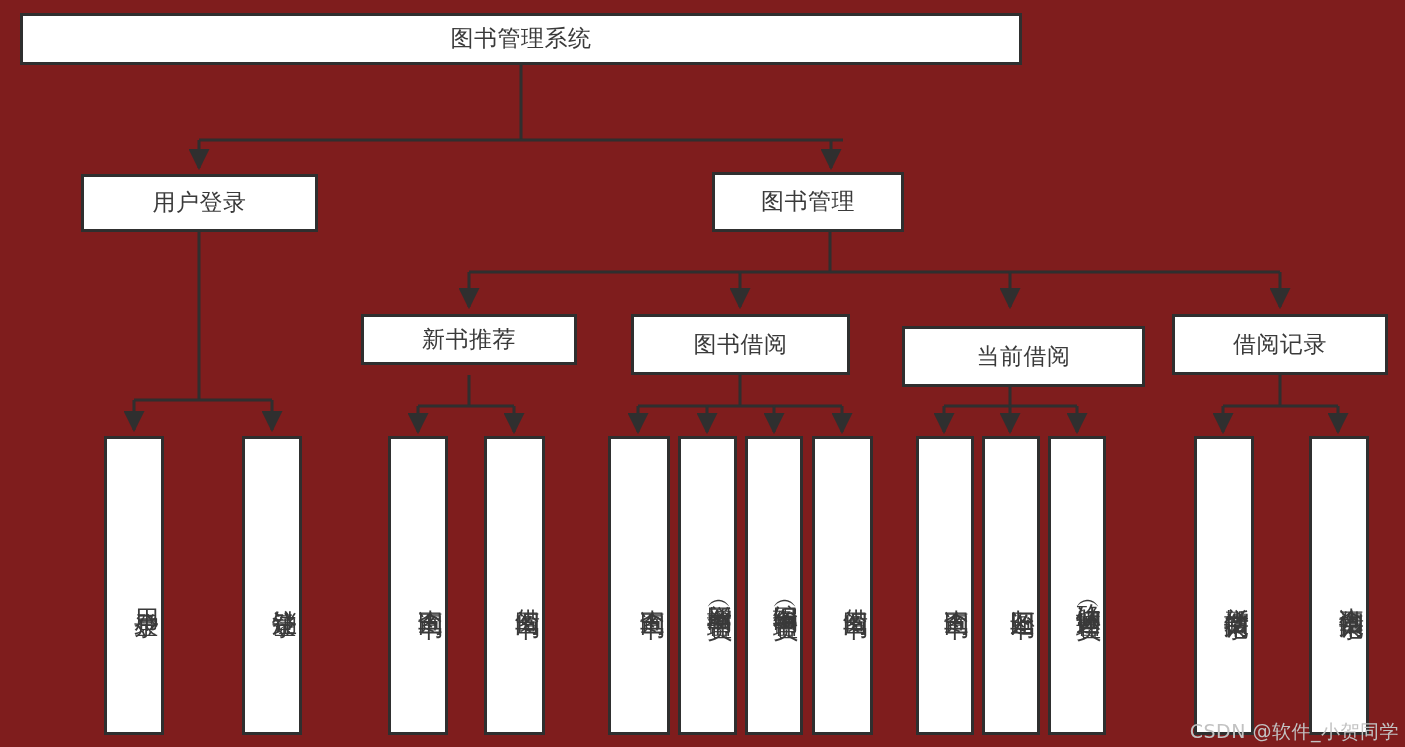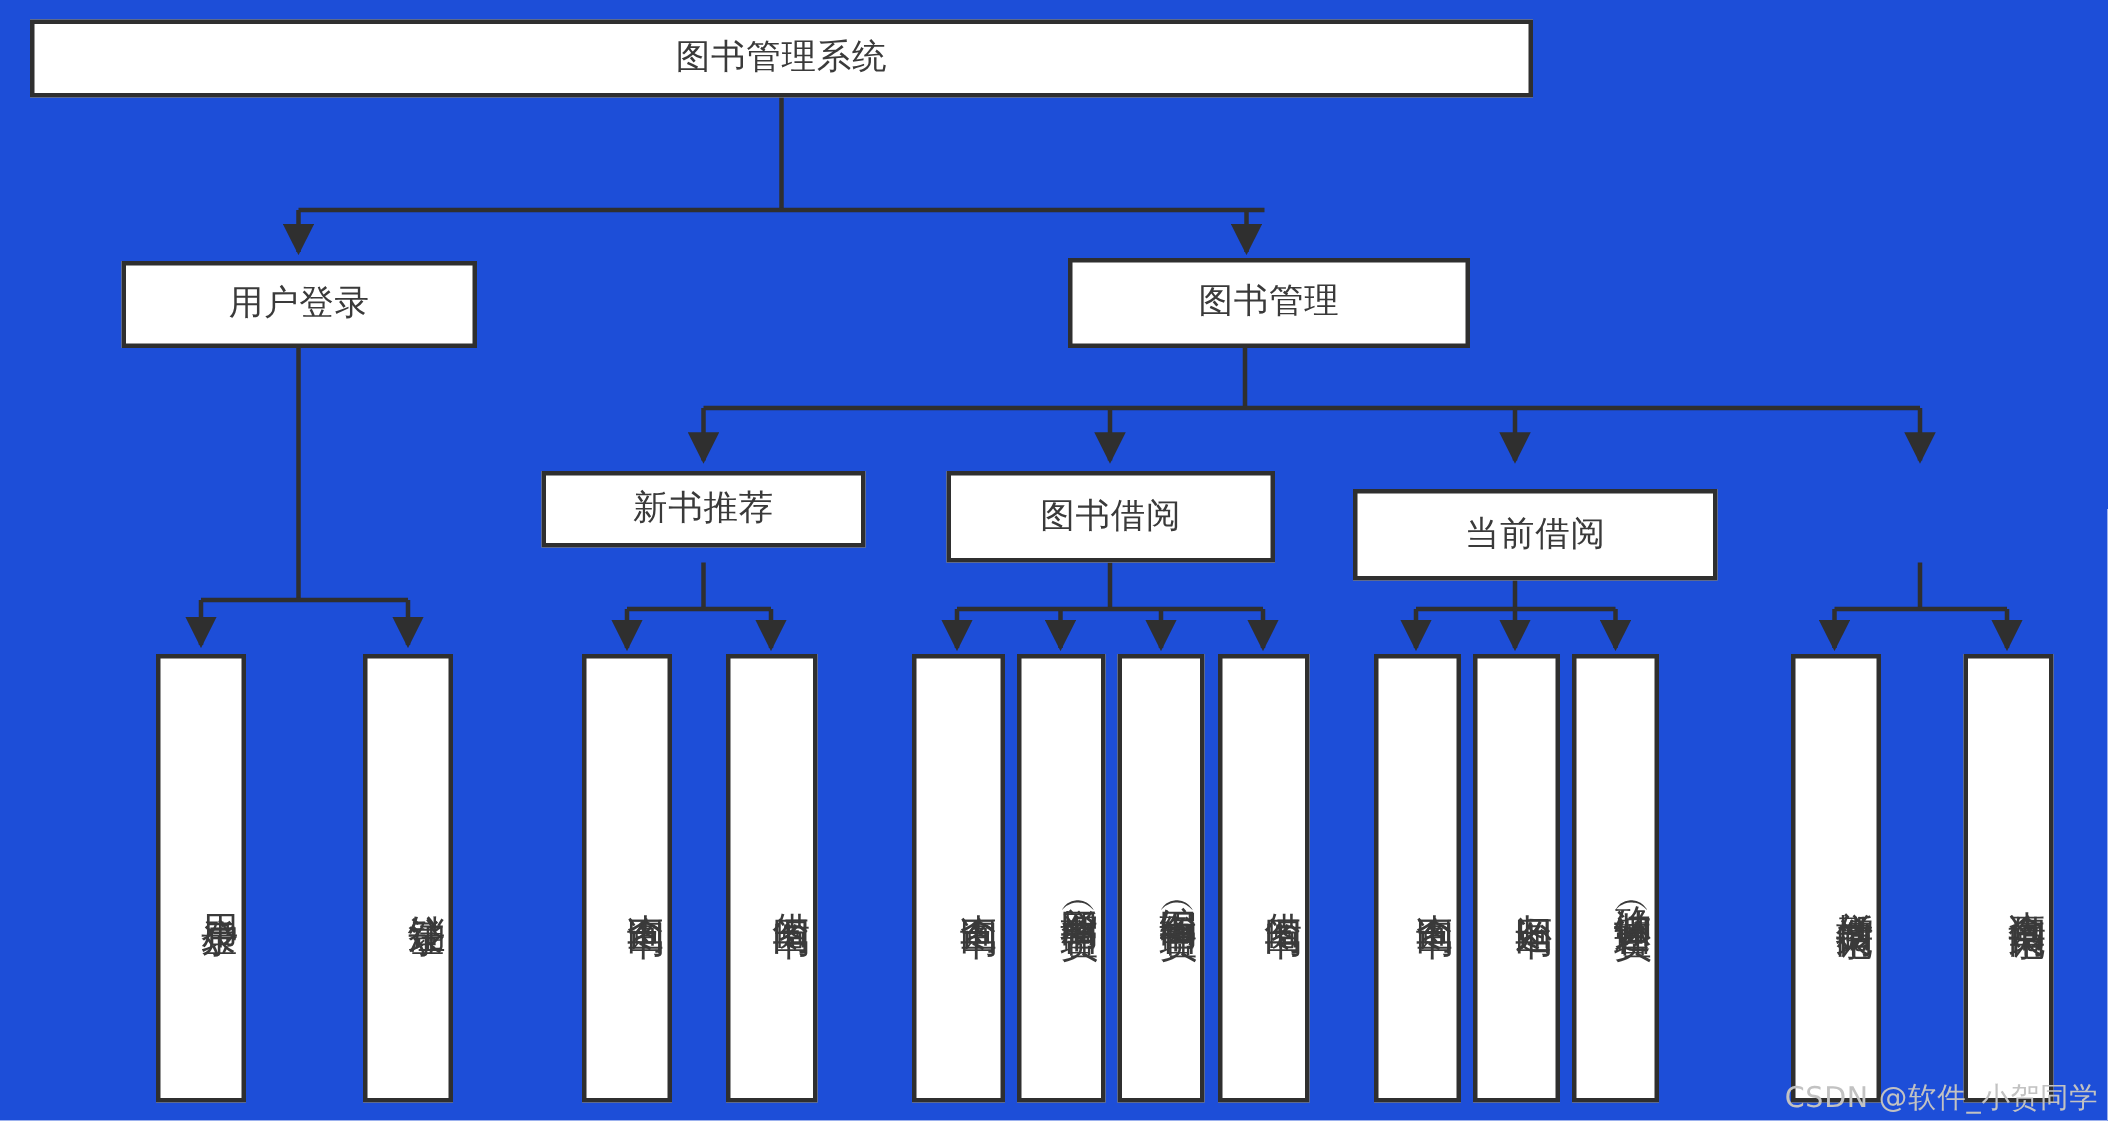--- a/index.html
+++ b/index.html
@@ -7,21 +7,21 @@
     padding: 0;
     background: #ffffff;
   }
   body {
     font-family: "DejaVu Sans", "Liberation Sans", sans-serif;
   }
   #canvas {
     position: relative;
     width: 1405px;
     height: 747px;
-    background: #1d4ed8;
+    background: #7f1d1d;
     overflow: hidden;
   }
   #edges {
     position: absolute;
     left: 0;
     top: 0;
     width: 1405px;
     height: 747px;
   }
   .node {
@@ -123,36 +123,39 @@
   </svg>
 
   <div class="node horiz" style="left:20px; top:13px; width:1002px; height:52px;">
     <span>图书管理系统</span>
   </div>
 
   <div class="node horiz" style="left:81px; top:174px; width:237px; height:58px;">
     <span>用户登录</span>
   </div>
 
-  <div class="node horiz" style="left:712px; top:172px; width:268px; height:60px;">
+  <div class="node horiz" style="left:712px; top:172px; width:192px; height:60px;">
     <span>图书管理</span>
   </div>
 
   <div class="node horiz" style="left:361px; top:314px; width:216px; height:51px;">
     <span>新书推荐</span>
   </div>
 
   <div class="node horiz" style="left:631px; top:314px; width:219px; height:61px;">
     <span>图书借阅</span>
   </div>
 
   <div class="node horiz" style="left:902px; top:326px; width:243px; height:61px;">
     <span>当前借阅</span>
   </div>
 
+  <div class="node horiz" style="left:1172px; top:314px; width:216px; height:61px;">
+    <span>借阅记录</span>
+  </div>
 
   <div class="node vert" style="left:104px; top:436px; width:60px; height:299px;">
     <span class="vlabel">用户登录</span>
   </div>
 
   <div class="node vert" style="left:242px; top:436px; width:60px; height:299px;">
     <span class="vlabel">注销登录</span>
   </div>
 
   <div class="node vert" style="left:388px; top:436px; width:60px; height:299px;">

